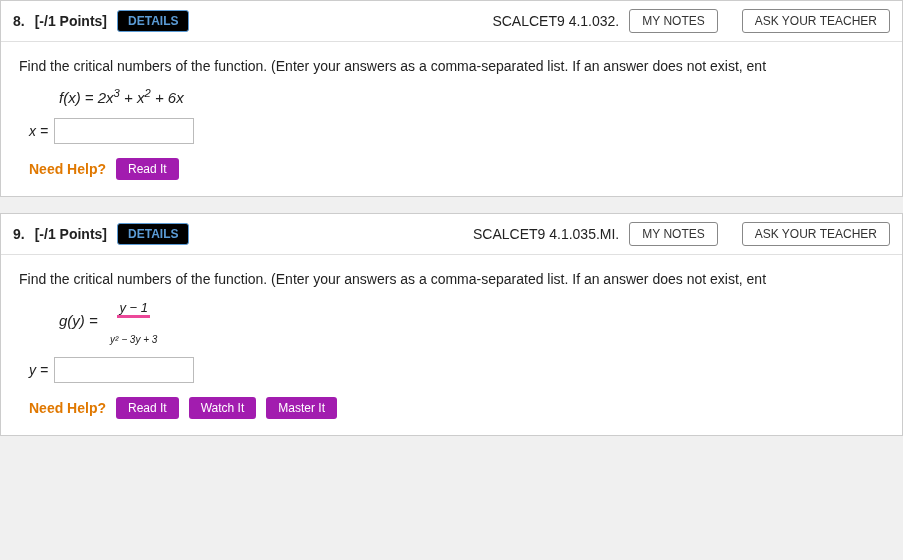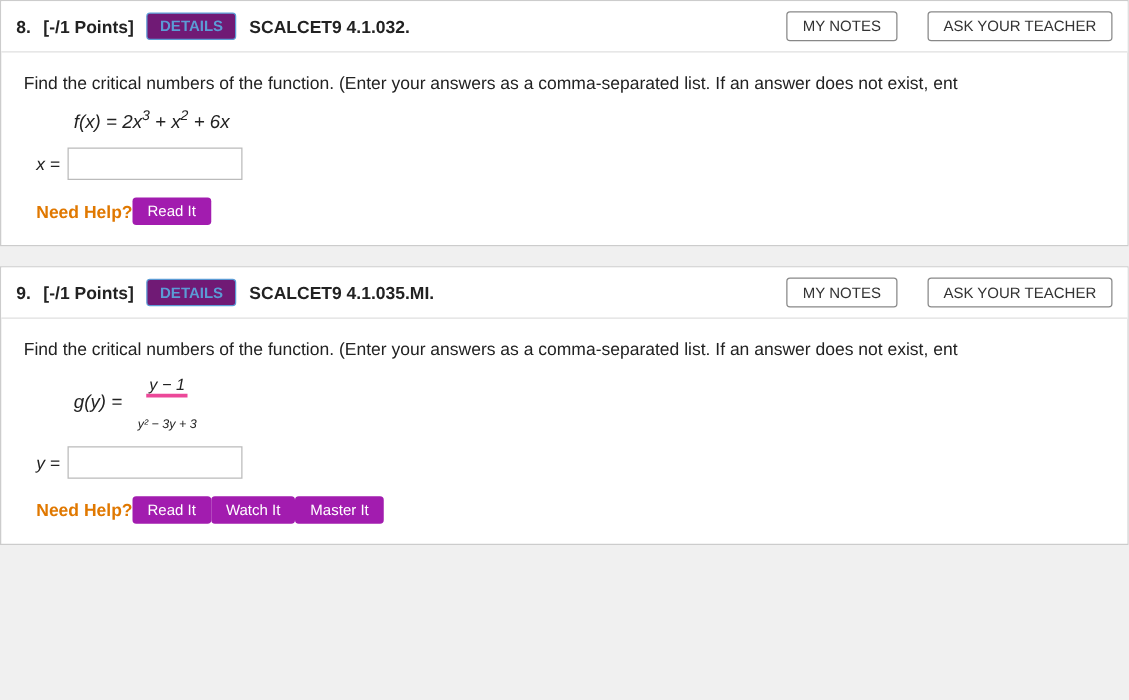--- a/index.html
+++ b/index.html
@@ -30,32 +30,33 @@
       border-bottom: 1px solid #e0e0e0;
       background: #fff;
     }
     .problem-number {
       font-weight: bold;
       font-size: 14px;
       white-space: nowrap;
     }
     .details-btn {
       border: 1px solid #5b9bd5;
-      background: #701a75;
+      background: #000000;
       color: #5b9bd5;
       padding: 3px 10px;
       font-size: 12px;
       font-weight: bold;
       cursor: pointer;
       border-radius: 3px;
     }
     .scalcet-label {
       font-size: 14px;
-      font-weight: bold;
+      font-weight: normal;
       flex: 1;
+      text-align: right;
     }
     .header-actions {
       display: flex;
       gap: 8px;
       margin-left: auto;
     }
     .my-notes-btn {
       border: 1px solid #888;
       background: #fff;
       color: #333;
@@ -109,20 +110,21 @@
       border: 1px solid #bbb;
       padding: 4px 8px;
       width: 140px;
       font-size: 14px;
       outline: none;
     }
 
     .need-help-row {
       display: flex;
       align-items: center;
+      gap: 10px;
       margin-left: 10px;
     }
     .need-help-label {
       color: #e07800;
       font-weight: bold;
       font-size: 14px;
     }
     .help-btn {
       background: #a21caf;
       color: #fff;

